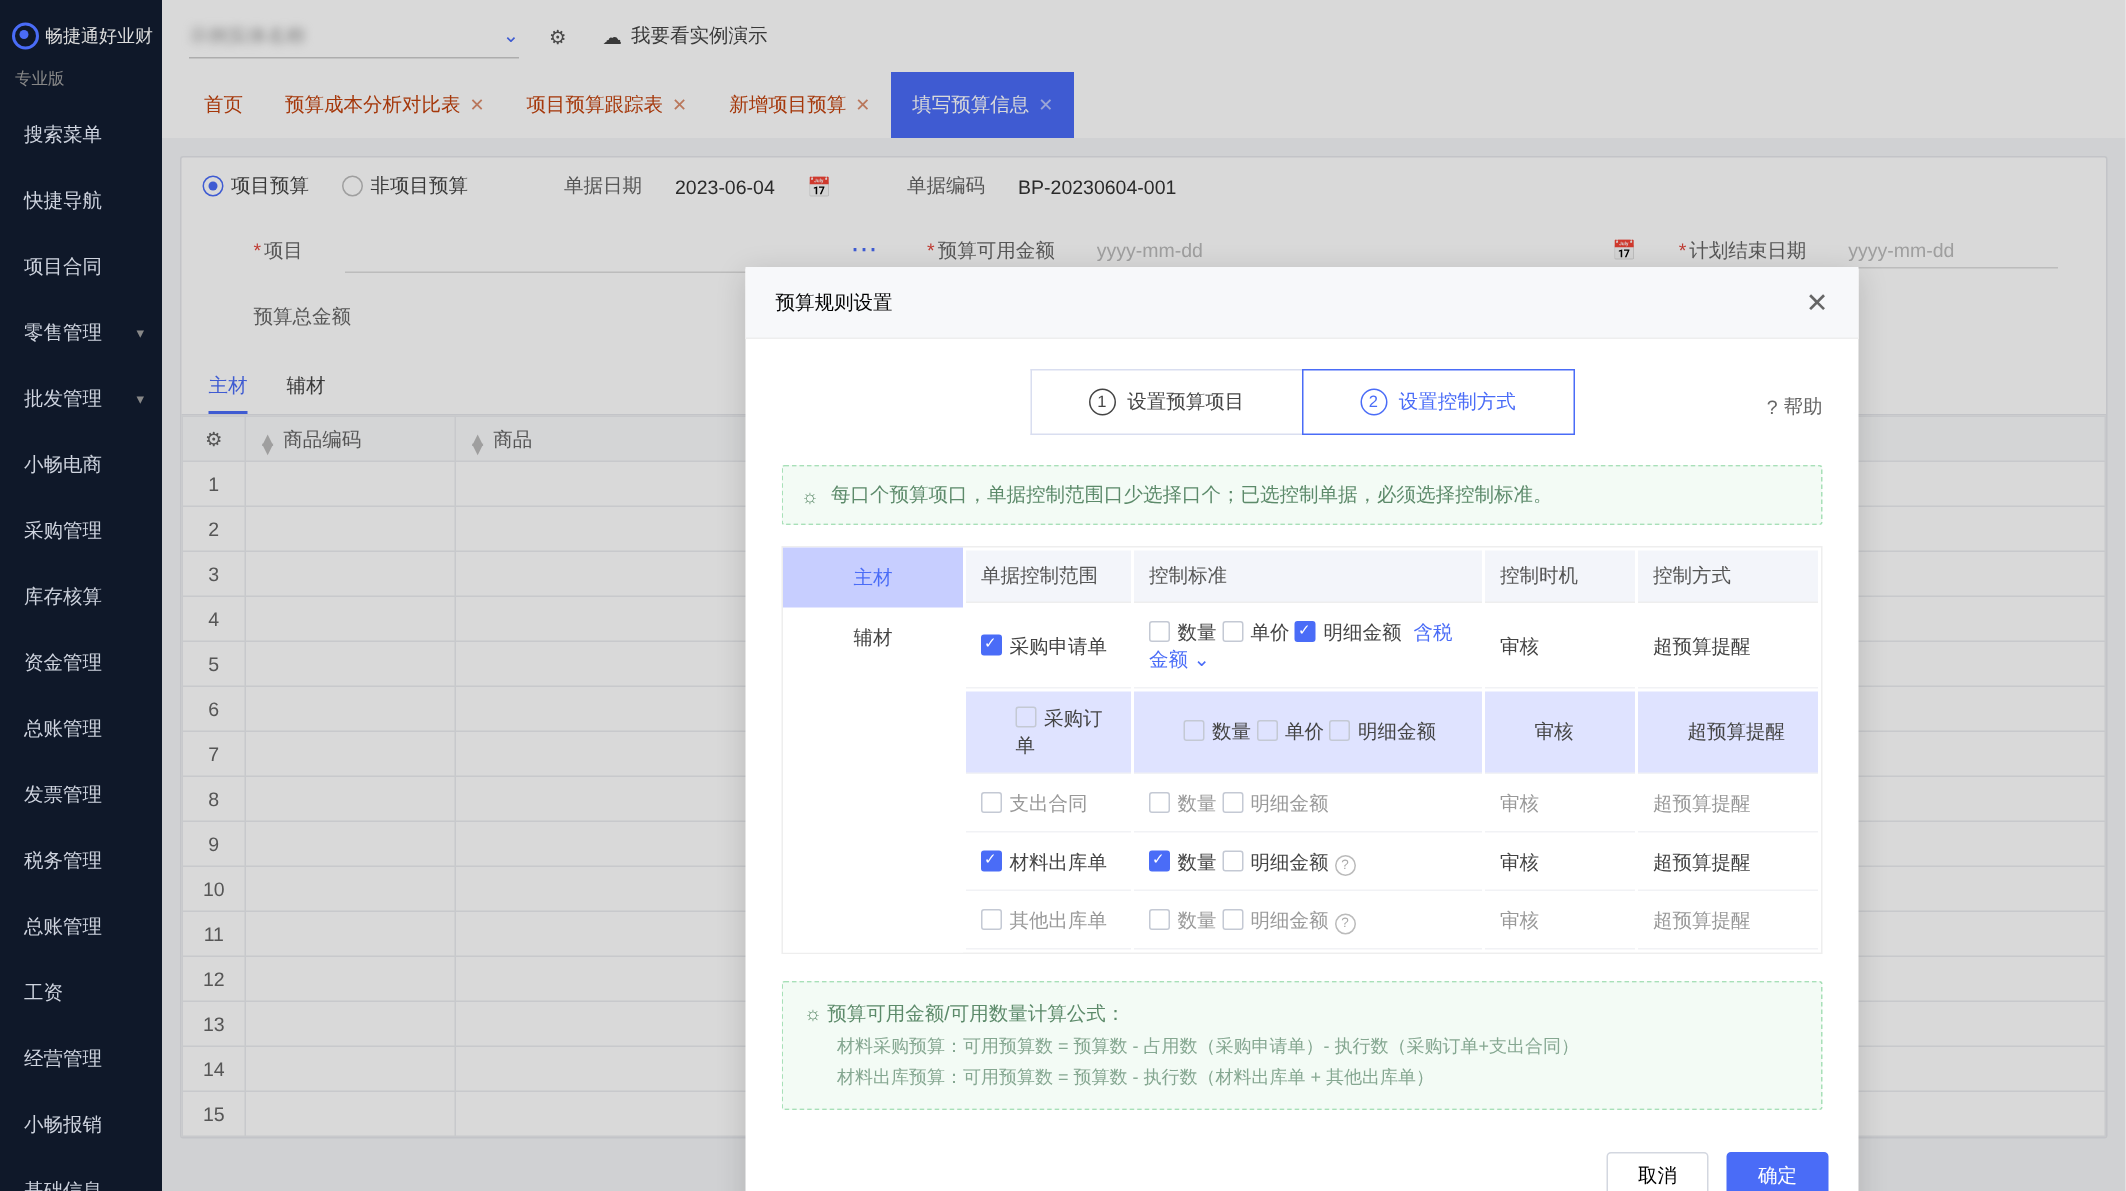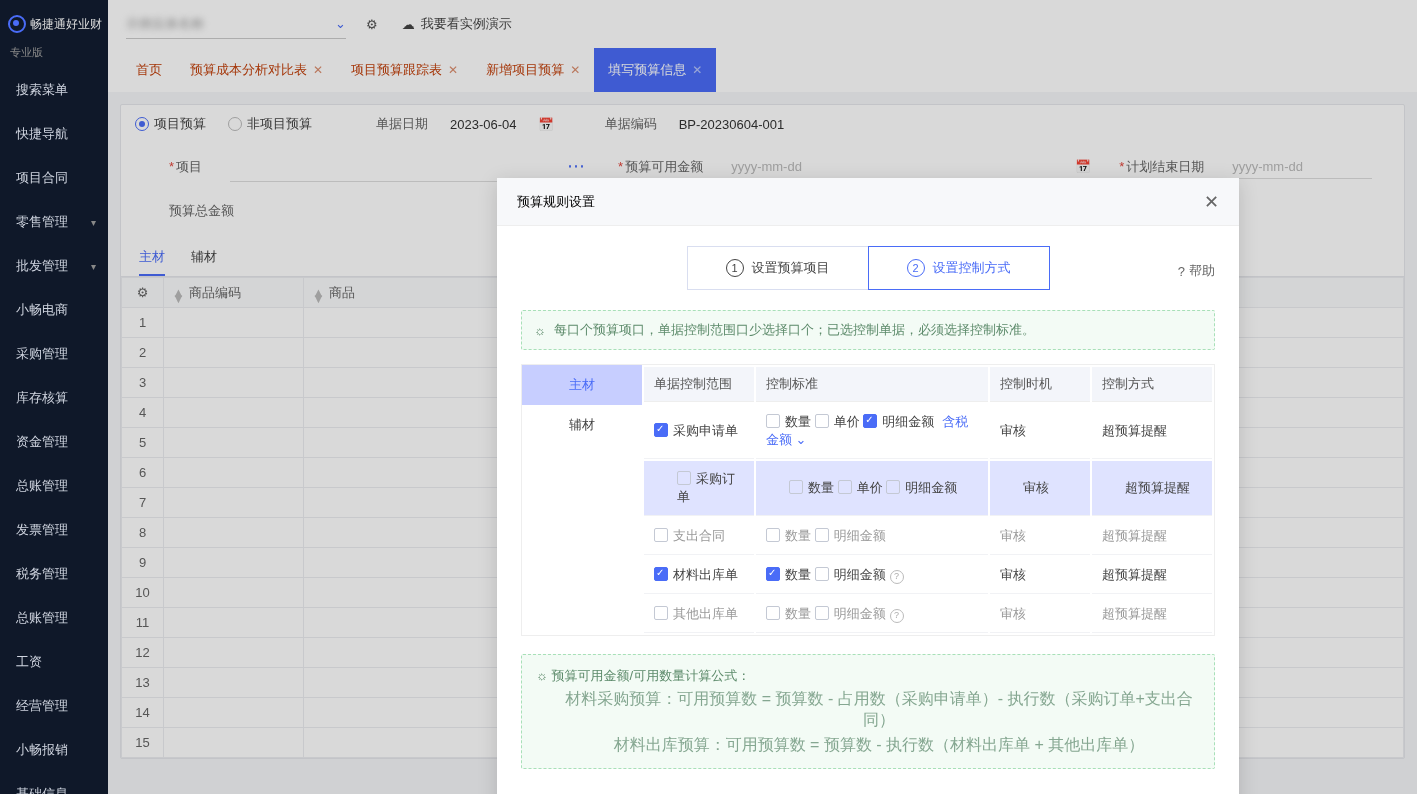--- a/index.html
+++ b/index.html
@@ -88,21 +88,21 @@
 .rt tr.row-hl td { background:#dfe3ff;padding-left:33px; }
 .rt tr.muted td { color:#999; }
 .chk { width:14px; height:14px; border:1px solid #c4c9d4; border-radius:2px; display:inline-block; vertical-align:-2px; margin-right:5px; position:relative; cursor:pointer; }
 .chk.on { background:#4a6cf7; border-color:#4a6cf7; }
 .chk.on::after { content:"✓"; color:#fff; font-size:10px; position:absolute; top:-1px; left:1px; }
 .dd { color:#4a6cf7; cursor:pointer; margin-left:8px; }
 .info-ic { width:14px; height:14px; border:1px solid #bbb; border-radius:50%; display:inline-block; font-size:9px; text-align:center; color:#aaa; margin-left:4px; }
 
 
 .formula-box { margin-top:18px; border:1px dashed #a8e0b8; background:#f3fbf5; padding:12px 14px; color:#5c8a6a; border-radius:2px; }
-.formula-box .ln { margin-left:22px; color:#85a791; margin-top:4px; font-size:16px;text-align:center; }
+.formula-box .ln { margin-left:22px; color:#85a791; margin-top:4px; font-size:12px; }
 
 
 .dlg-foot { padding:14px 20px; display:flex; justify-content:flex-end; gap:12px; }
 .btn { height:32px; padding:0 20px; border:1px solid #d3d7e0; background:#fff; border-radius:3px; cursor:pointer; }
 .btn.primary { background:#4a6cf7; color:#fff; border-color:#4a6cf7; }
 </style>
 </head>
 <body>
 
 <div class="sidebar">

